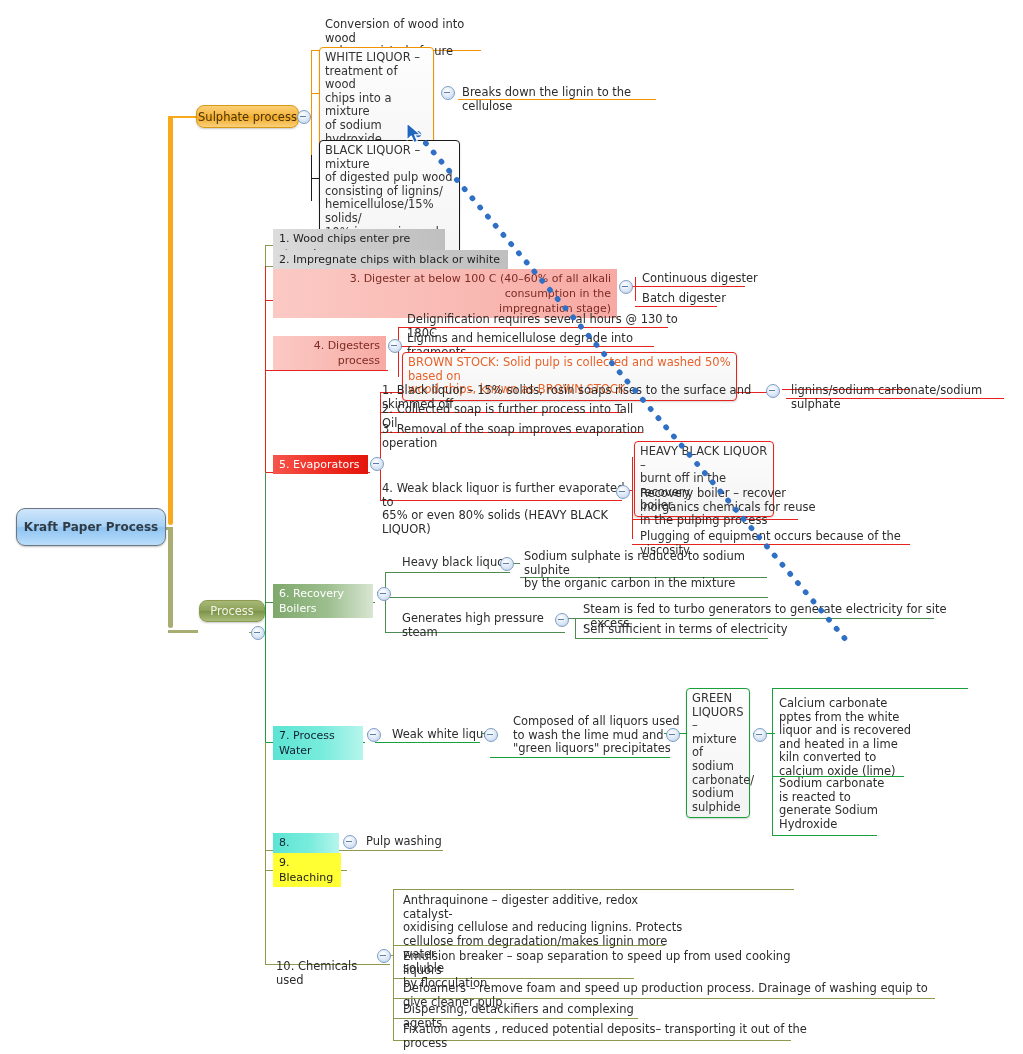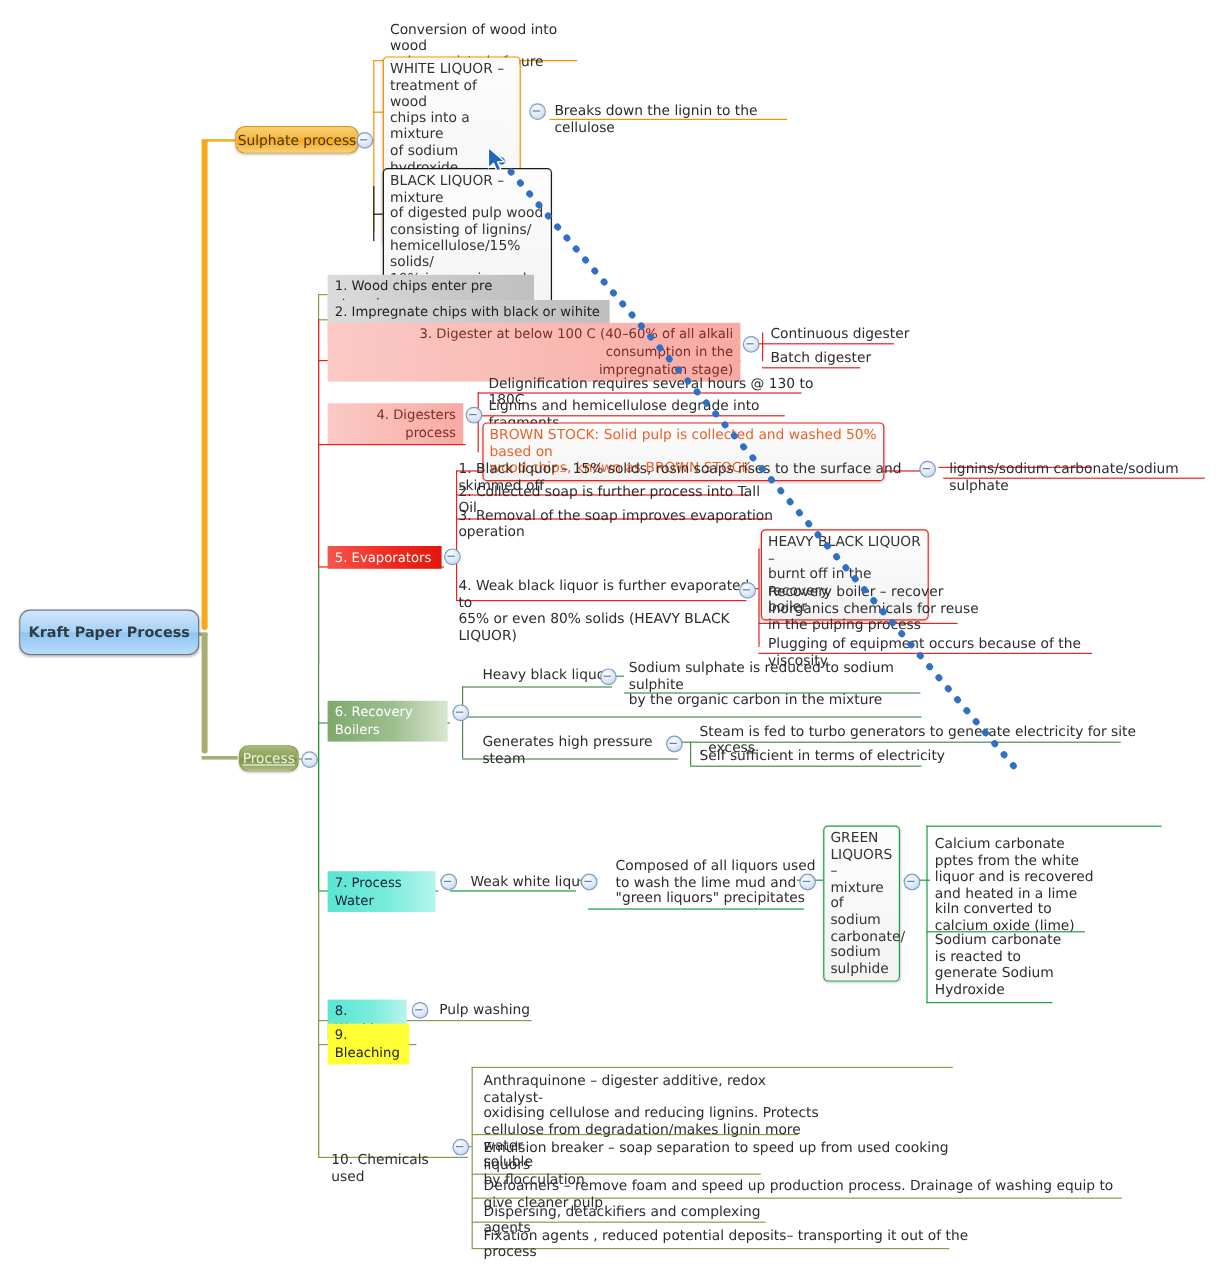--- a/index.html
+++ b/index.html
@@ -209,21 +209,21 @@
   <div class="minus" style="left:441px;top:86px;"></div>
   <div class="node leaf" style="left:459px;top:85px;width:210px;">Breaks down the lignin to the cellulose</div>
 
   <div class="node box black" style="left:319px;top:140px;width:141px;">BLACK LIQUOR – mixture
 of digested pulp wood
 consisting of lignins/
 hemicellulose/15% solids/
 10% inorganics and 5%
 organics</div>
 
-  <div class="node capsule green" style="left:199px;top:621px;width:50px;height:22px;text-decoration:underline;">
+  <div class="node capsule green" style="left:199px;top:600px;width:66px;height:22px;">
     <span>Process</span>
   </div>
   <div class="minus" style="left:251px;top:626px;"></div>
 
   <div class="node badge grey" style="left:273px;top:229px;width:172px;">1. Wood chips enter pre steaming</div>
 
   <div class="node badge grey" style="left:273px;top:250px;width:235px;">2. Impregnate chips with black or wihite liquor</div>
 
   <div class="node badge pink" style="left:273px;top:269px;width:344px;">3. Digester at below 100 C (40–60% of all alkali consumption in the
 impregnation stage)</div>

